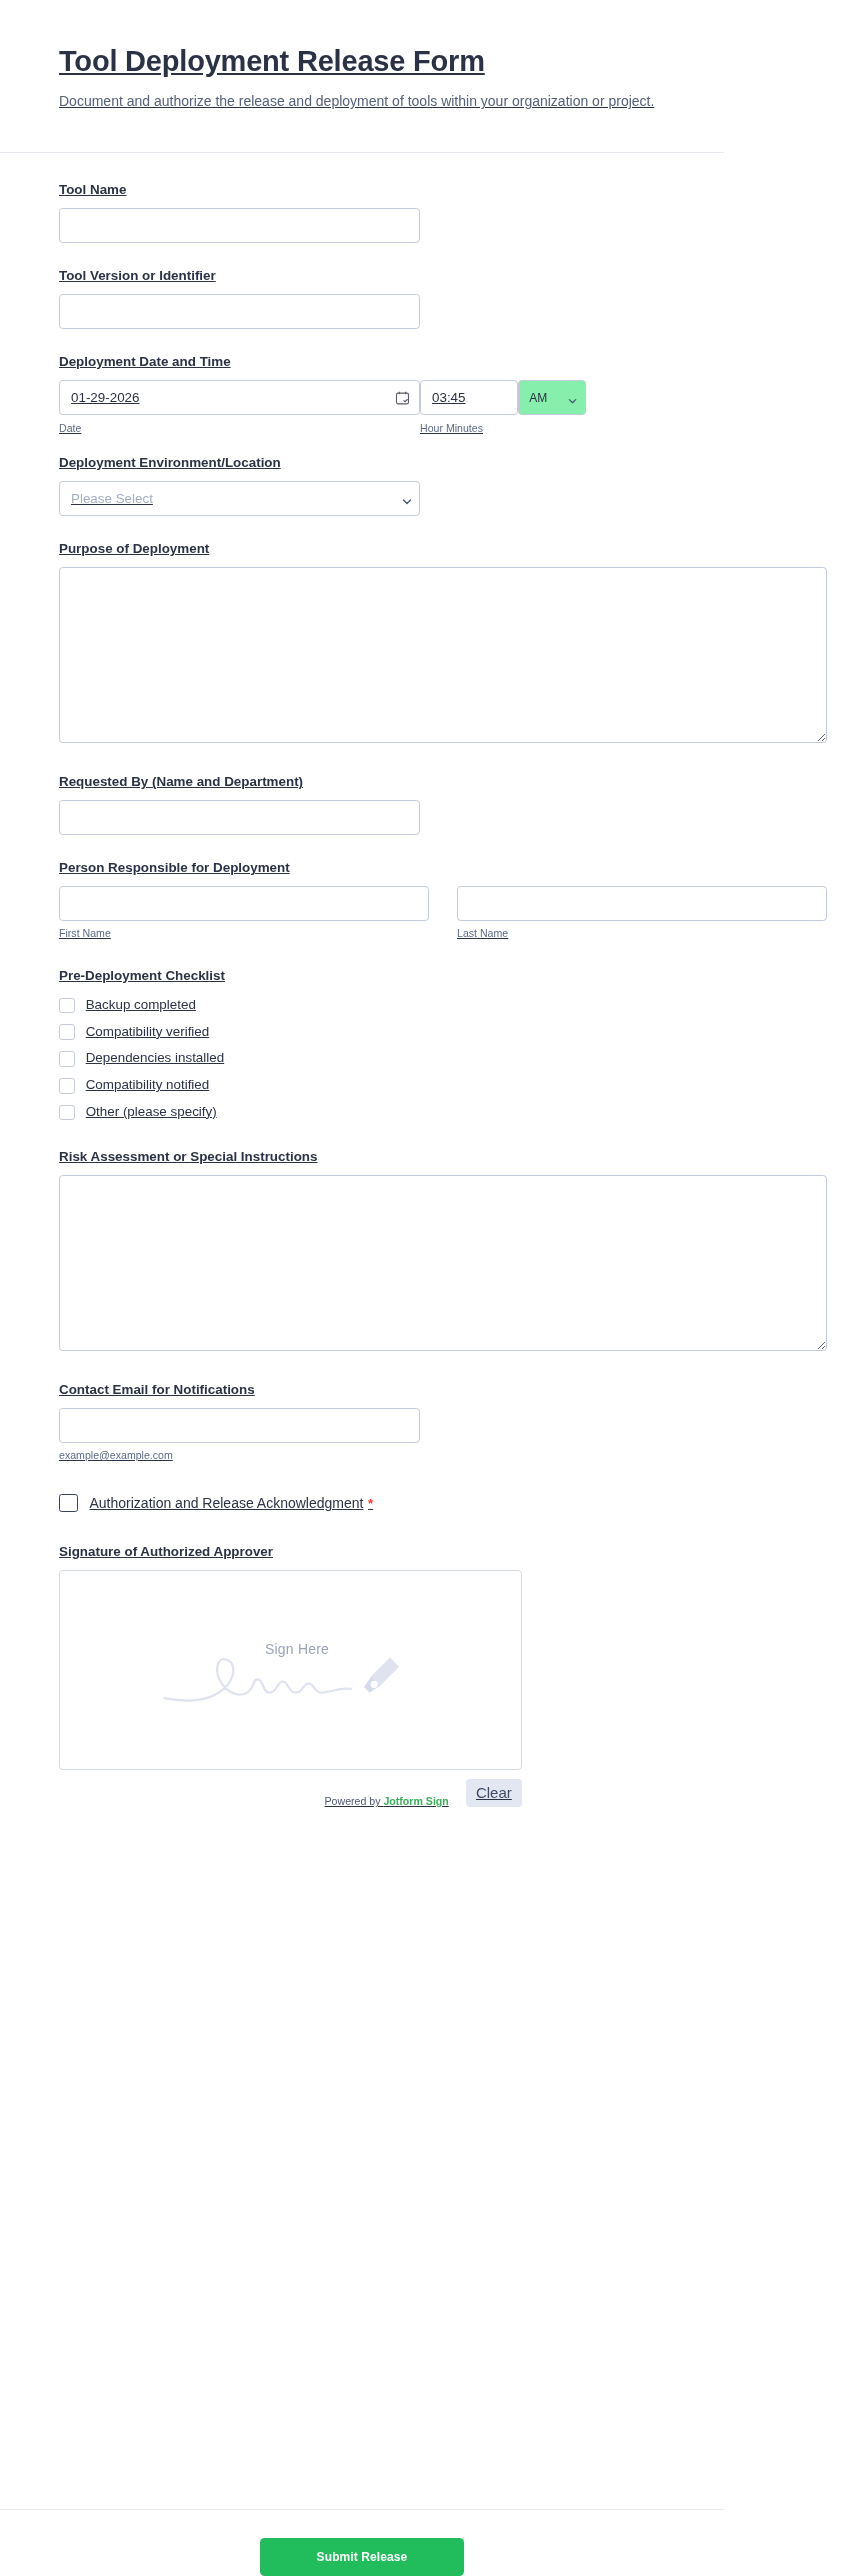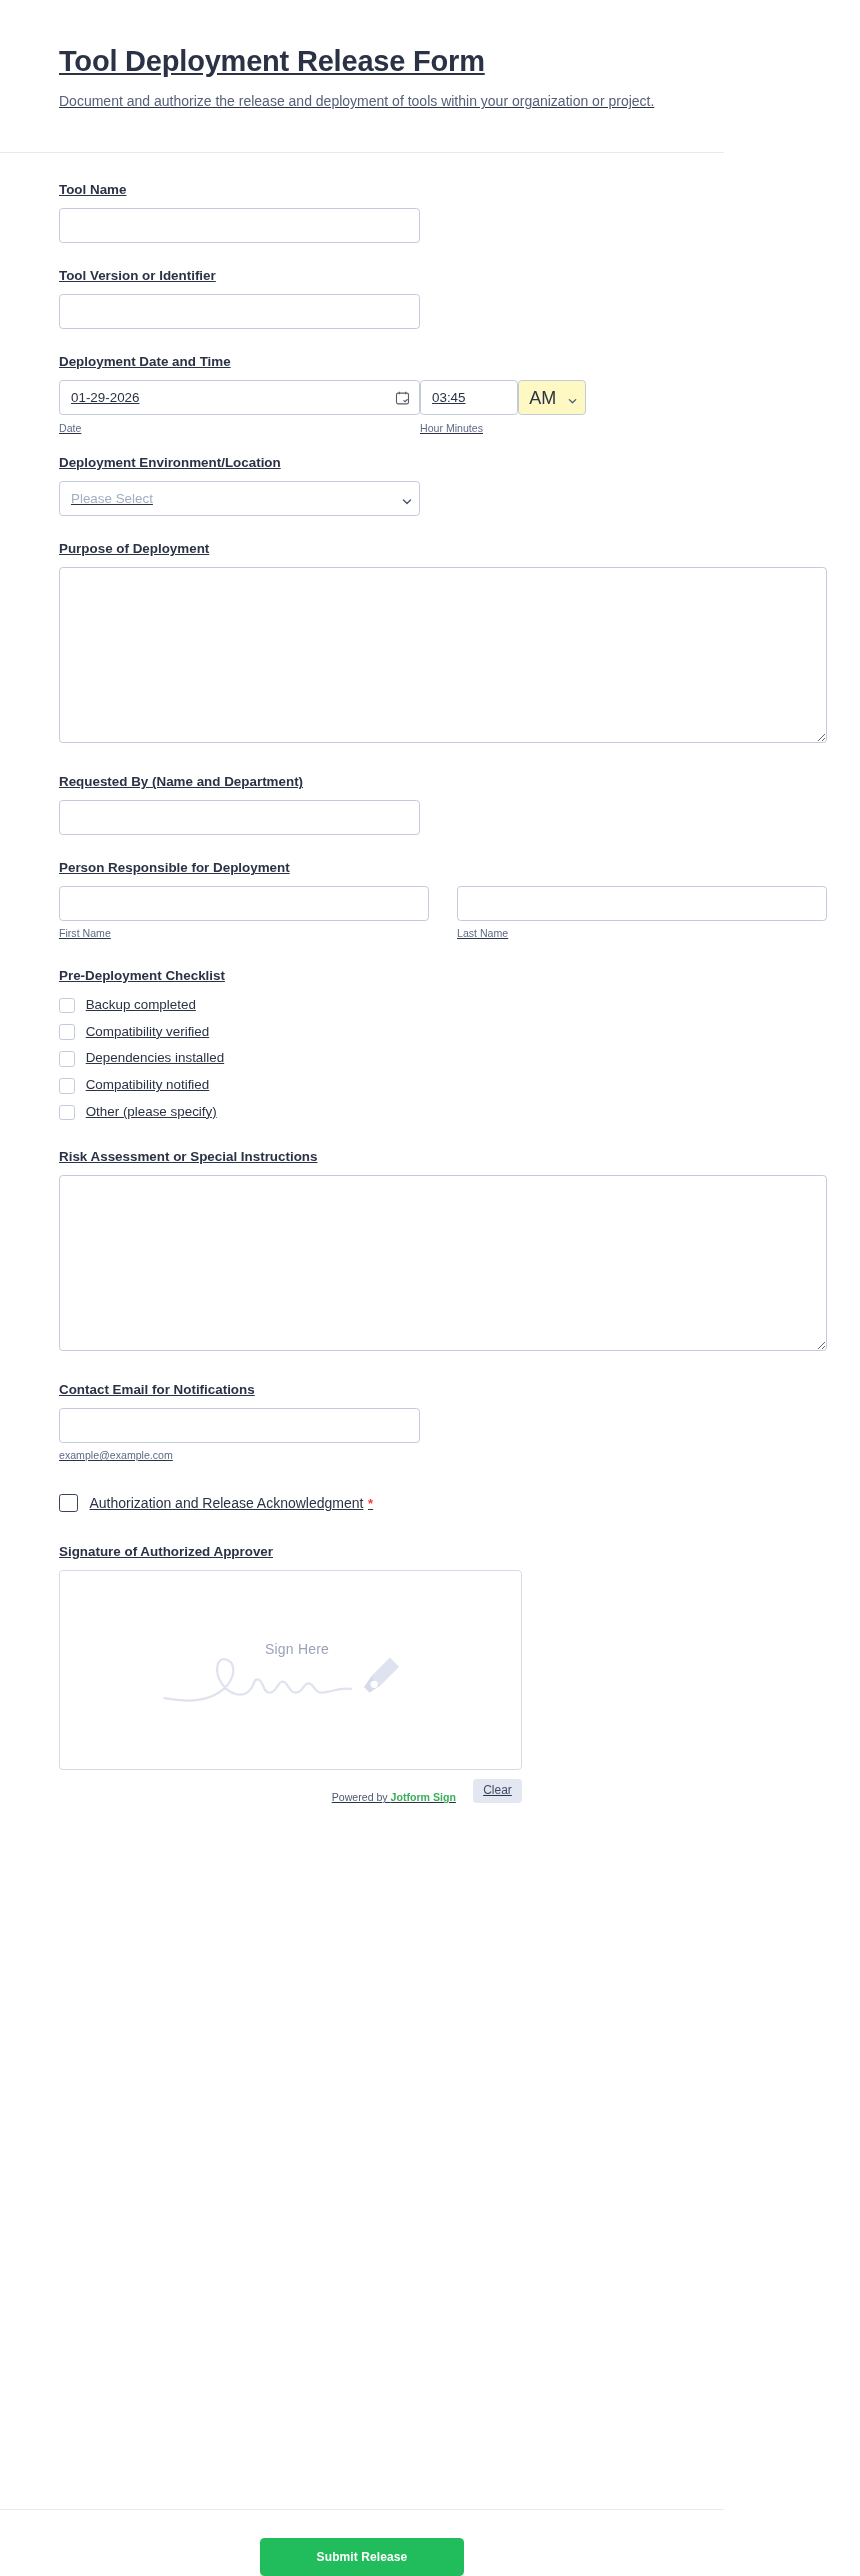--- a/index.html
+++ b/index.html
@@ -118,23 +118,23 @@
   .time-box .txt { width: 98px; text-align: left; }
   .ampm-wrap {
     position: relative;
     width: 68px;
   }
   .ampm {
     width: 68px;
     height: 35px;
     border: 0.9px solid #c3cad9;
     border-radius: 3.7px;
-    background: #fef9c3;
-    font-family: "Liberation Sans", sans-serif;
-    font-size: 18px;
+    background: #86efac;
+    font-family: "Liberation Sans", sans-serif;
+    font-size: 12px;
     color: #2b3245;
     padding: 0 20.4px 0 10.2px;
     appearance: none;
     -webkit-appearance: none;
     outline: none;
   }
   .chev {
     position: absolute;
     right: 8.3px;
     top: 50%;
@@ -256,21 +256,21 @@
     margin-top: 8.3px;
     gap: 17px;
   }
   .powered {
     font-size: 10.6px;
     color: #4d5872;
   }
   .powered b { color: #3cae5c; font-weight: bold; }
   .clear-btn {
     font-family: "Liberation Sans", sans-serif;
-    font-size: 12px;
+    font-size: 15px;
     color: #3f4a63;
     background: #e3e7f2;
     border: none;
     border-radius: 3.7px;
     padding: 4.6px 10.2px;
     cursor: pointer;
     line-height: 1.3;
   }
 
   

